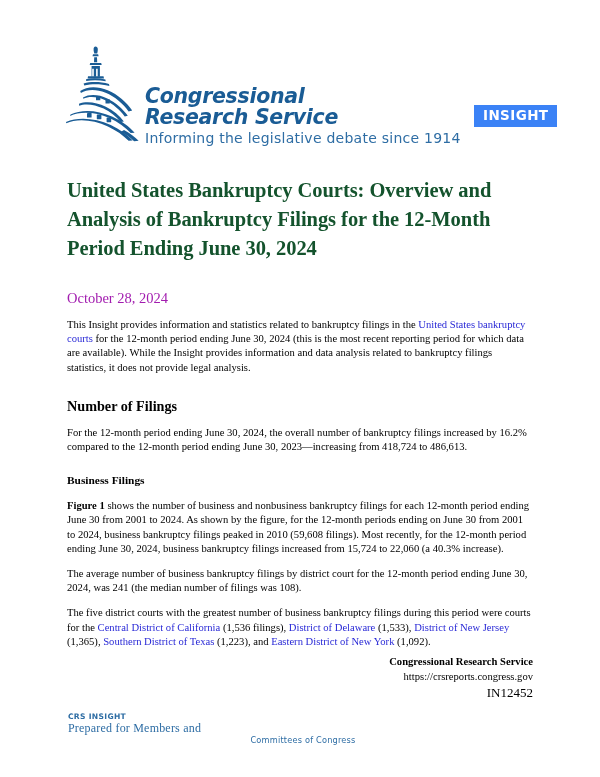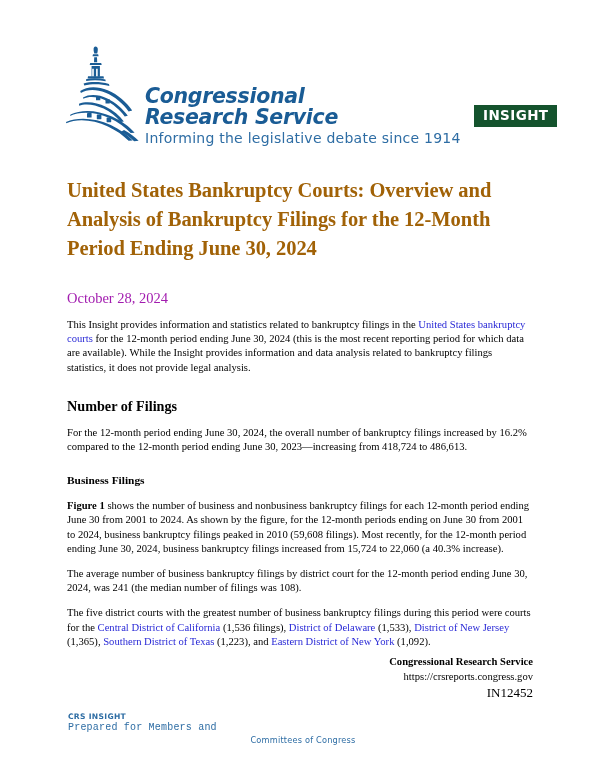--- a/index.html
+++ b/index.html
@@ -82,21 +82,21 @@
     height: 1.5px;
     background: #2E6DA4;
     margin-left: 5px;
     margin-top: 3px;
   }
 
   .insight-badge {
     position: absolute;
     left: 474px;
     top: 105px;
-    background: #14532d;
+    background: #3b82f6;
     color: #ffffff;
     font-family: "DejaVu Sans", sans-serif;
     font-weight: bold;
     font-size: 13.5px;
     letter-spacing: 0.4px;
     padding: 3px 9px 4px 9px;
     line-height: 15px;
   }
 
   
@@ -107,21 +107,21 @@
     width: 466px;
   }
 
   .doc-title {
     font-family: "Liberation Serif", serif;
     font-weight: bold;
     font-size: 20.5px;
     line-height: 29px;
     letter-spacing: -0.05px;
     margin: 0 0 0 0;
-    color: #a16207;
+    color: #14532d;
   }
 
   .doc-date {
     font-family: "Liberation Serif", serif;
     font-size: 14.5px;
     line-height: 18px;
     margin-top: 26px;
     color: #a21caf;
   }
 
@@ -194,22 +194,22 @@
   }
   .fl-title {
     font-family: "DejaVu Sans", sans-serif;
     font-weight: bold;
     font-size: 7.6px;
     letter-spacing: 0.3px;
     color: #2E6DA4;
     line-height: 10px;
   }
   .fl-sub1 {
-    font-family: Liberation Mono, monospace;
-    font-size: 10px;
+    font-family: Liberation Serif, serif;
+    font-size: 12px;
     color: #2E6DA4;
     letter-spacing: 0.2px;
     line-height: 12px;
   }
   .fl-row {
     display: flex;
     align-items: center;
     flex-direction: column;
   }
   .fl-sub2 {

